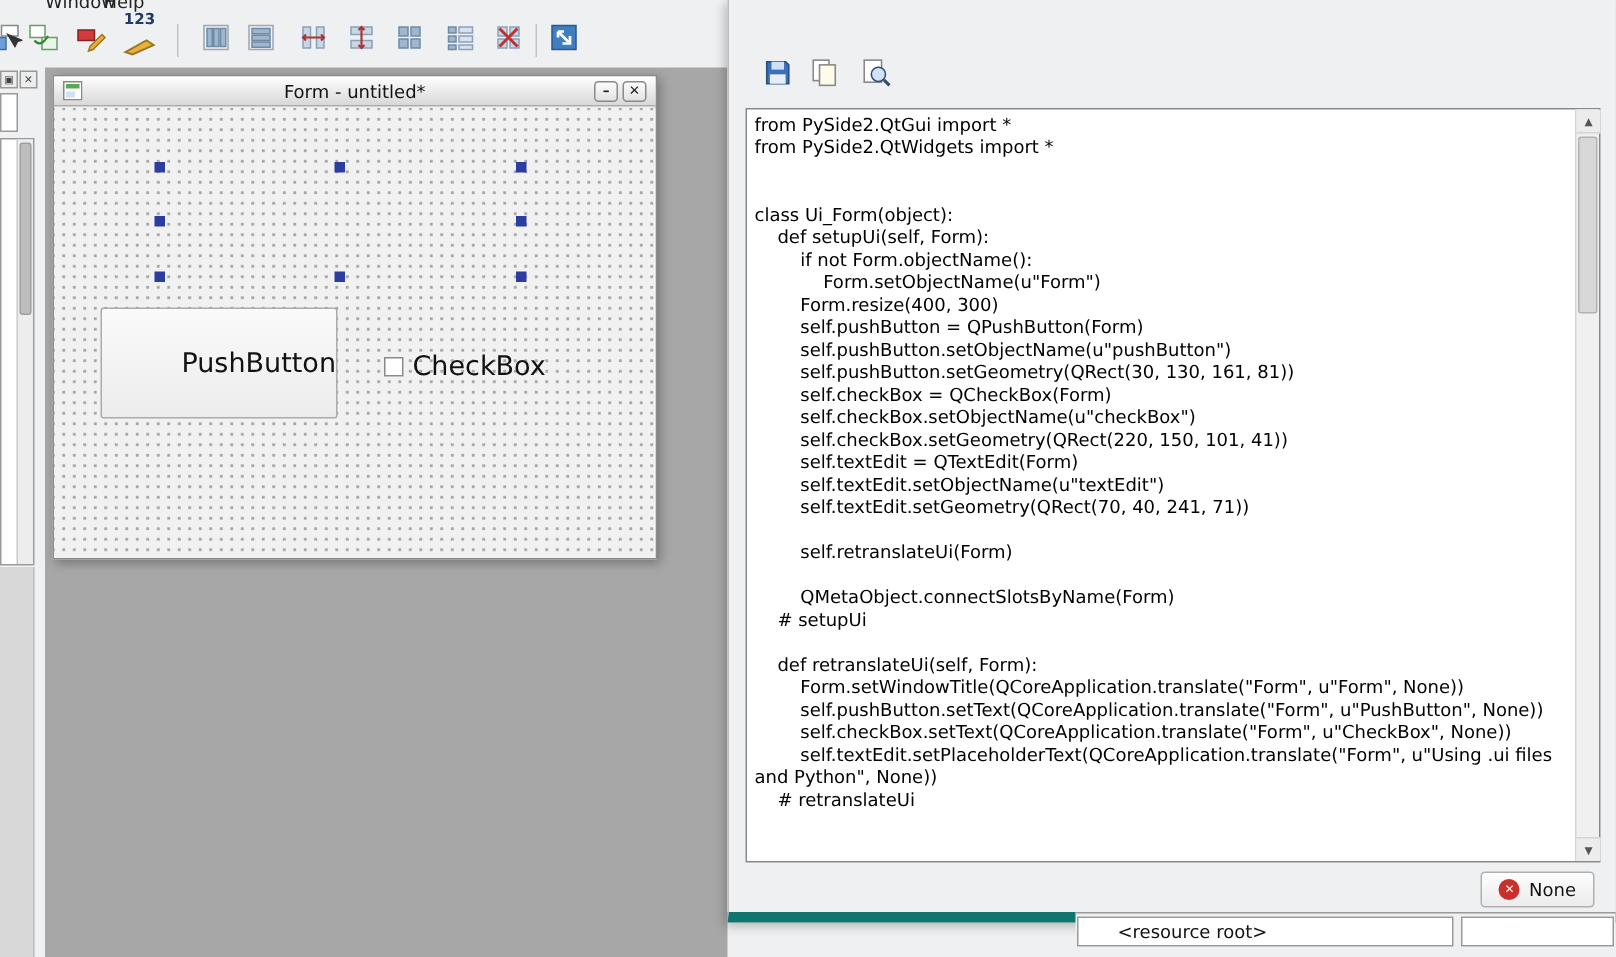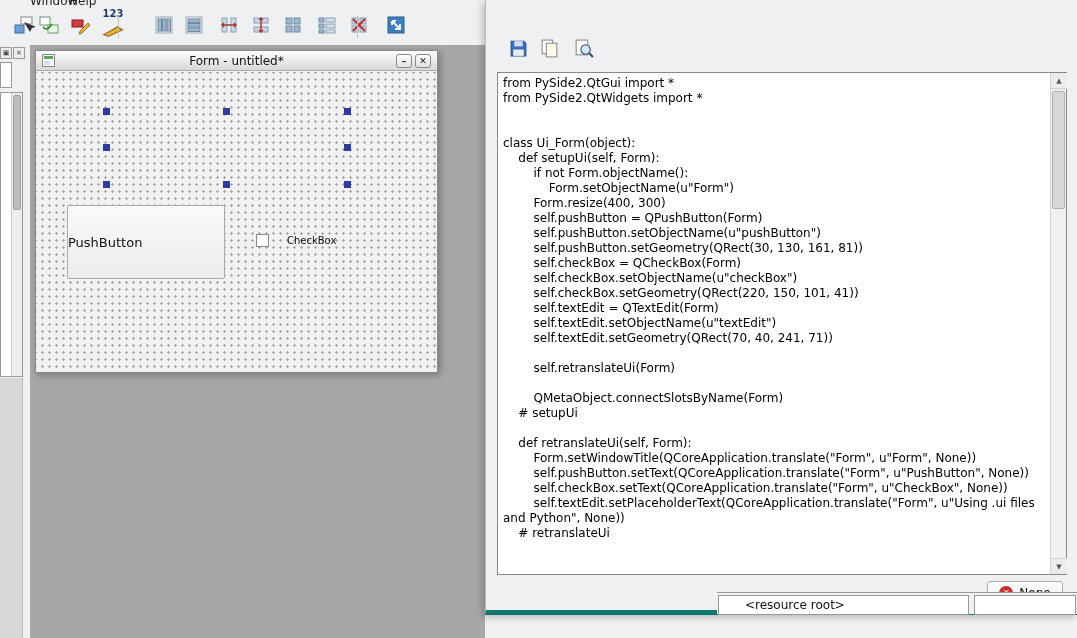--- a/index.html
+++ b/index.html
@@ -10,21 +10,21 @@
     background:#eff0f1; color:#1a1a1a;
   }
   
   .menubar { position:absolute; left:0; top:0; width:100%; height:9px; overflow:hidden; background:#eff0f1; }
   .menu-item { position:absolute; top:-6px; font-size:12px; color:#222; }
   #menu-window { left:30px; }
   #menu-help { left:69px; }
 
   
   .toolbar { position:absolute; left:0; top:9px; width:100%; height:36px; background:#eff0f1; }
-  .tbtn { position:absolute; top:4px; width:26px; height:26px; display:flex; align-items:center; justify-content:center; border-radius:3px;margin-left:20px; }
+  .tbtn { position:absolute; top:4px; width:26px; height:26px; display:flex; align-items:center; justify-content:center; border-radius:3px; }
   .tbtn svg { width:22px; height:22px; }
   .tb-sep { position:absolute; top:7px; width:1px; height:22px; background:#c3c3c3; }
   #tb-edit-widgets { left:-9px; }
   #tb-signals { left:16px; }
   #tb-buddies { left:48px; }
   #tb-taborder { left:80px; flex-direction:column; }
   #sep1 { left:118px; }
   #tb-lay-h { left:131px; }
   #tb-lay-v { left:161px; }
   #tb-split-h { left:196px; }
@@ -60,45 +60,45 @@
   .form-body { position:absolute; left:0; top:21px; right:0; bottom:0; background-color:#f1f1f1;
     background-image:radial-gradient(circle,#a8a8a8 1px,transparent 1.2px); background-size:7px 7px; background-position:3px 4px; }
 
   .textedit { position:absolute; left:70px; top:39px; width:241px; height:73px; background:#fff; border:1px solid #999; }
   .textedit .ph { margin:4px 6px; color:#9c9c9c; font-size:13px; }
   .handle { position:absolute; width:7px; height:7px; background:#2b3d9e; }
   .h-tl{left:67px;top:36px;} .h-tm{left:187px;top:36px;} .h-tr{left:308px;top:36px;}
   .h-ml{left:67px;top:72px;} .h-mr{left:308px;top:72px;}
   .h-bl{left:67px;top:109px;} .h-bm{left:187px;top:109px;} .h-br{left:308px;top:109px;}
 
-  .pushbutton { position:absolute; left:31px; top:133px; width:158px; height:74px; background:linear-gradient(#fafafa,#ececec); border:1px solid #ababab; border-radius:2px; display:flex; align-items:center; justify-content:flex-start; font-size:13px; color:#111; }
+  .pushbutton { position:absolute; left:31px; top:133px; width:158px; height:74px; background:linear-gradient(#fafafa,#ececec); border:1px solid #ababab; border-radius:2px; display:flex; align-items:center; justify-content:flex-end; font-size:18px; color:#111; }
   .checkbox-row { position:absolute; left:220px; top:162px; display:flex; align-items:center; gap:6px; }
   .cb-ind { width:13px; height:13px; background:#fff; border:1px solid #8a8a8a; }
-  .cb-label { font-size:10px; color:#111;margin-left:12px; }
-
-  
-  .code-dialog { position:absolute; left:485px; top:0; width:592px; height:615px; background:#eff0f1; border-left:1px solid #bcbcbc; border-bottom:5px solid #0f766e; box-shadow:-2px 2px 7px rgba(0,0,0,0.25); }
+  .cb-label { font-size:18px; color:#111; }
+
+  
+  .code-dialog { position:absolute; left:485px; top:0; width:592px; height:615px; background:#eff0f1; border-left:1px solid #bcbcbc; border-bottom:7px solid #0f766e; box-shadow:-2px 2px 7px rgba(0,0,0,0.25); }
   .cbtn { position:absolute; top:37px; width:26px; height:26px; display:flex; align-items:center; justify-content:center; border-radius:3px; }
   .cbtn svg { width:21px; height:21px; }
   #cp-save { left:19px; }
   #cp-copy { left:50px; }
   #cp-find { left:84px; }
   .code-area { position:absolute; left:11px; top:72px; width:570px; height:503px; background:#fff; border:1px solid #85898f; }
   .code-pre { position:absolute; left:0; top:0; right:16px; bottom:0; margin:0; padding:3px 0 3px 5px;
     font-family:"DejaVu Sans","Liberation Sans",sans-serif; font-size:12px; line-height:15px; white-space:pre; overflow:hidden; color:#000; }
   .code-scroll { position:absolute; right:0; top:0; width:16px; bottom:0; background:#f0f0f0; border-left:1px solid #d5d5d5; }
   .scroll-btn { position:absolute; left:0; width:16px; height:16px; font-size:7px; line-height:16px; text-align:center; color:#555; background:#ececec; }
   .scroll-up { top:0; border-bottom:1px solid #d5d5d5; }
   .scroll-down { bottom:0; border-top:1px solid #d5d5d5; }
   .scroll-thumb { position:absolute; left:1px; top:18px; width:13px; height:118px; background:#d8d8d8; border:1px solid #b2b2b2; border-radius:2px; }
   .close-button { position:absolute; left:501px; top:581px; width:76px; height:24px; border:1px solid #b0b0b0; border-radius:3px; background:linear-gradient(#fdfdfd,#ececec); display:flex; align-items:center; justify-content:center; gap:6px; font-size:12px; color:#111; }
   .close-red-icon { width:14px; height:14px; border-radius:50%; background:#c9302c; color:#fff; font-size:8px; line-height:14px; text-align:center; font-weight:bold; }
 
   
-  .resource-panel { position:absolute; left:717px; top:592px; width:360px; height:22px; background:#eff0f1; border-top:1px solid #9a9a9a; }
+  .resource-panel { position:absolute; left:717px; top:608px; width:360px; height:22px; background:#eff0f1; border-top:1px solid #9a9a9a; }
   .resource-box { position:absolute; left:1px; top:2px; width:251px; height:20px; background:#fff; border:1px solid #9a9a9a; }
   .resource-label { position:absolute; left:26px; top:2px; font-size:12px; color:#111; }
   .resource-box2 { position:absolute; left:257px; top:2px; width:102px; height:20px; background:#fff; border:1px solid #9a9a9a; }
 </style>
 </head>
 <body>
 
 <div class="menubar">
   <span class="menu-item" id="menu-window">Window</span>
   <span class="menu-item" id="menu-help">Help</span>

